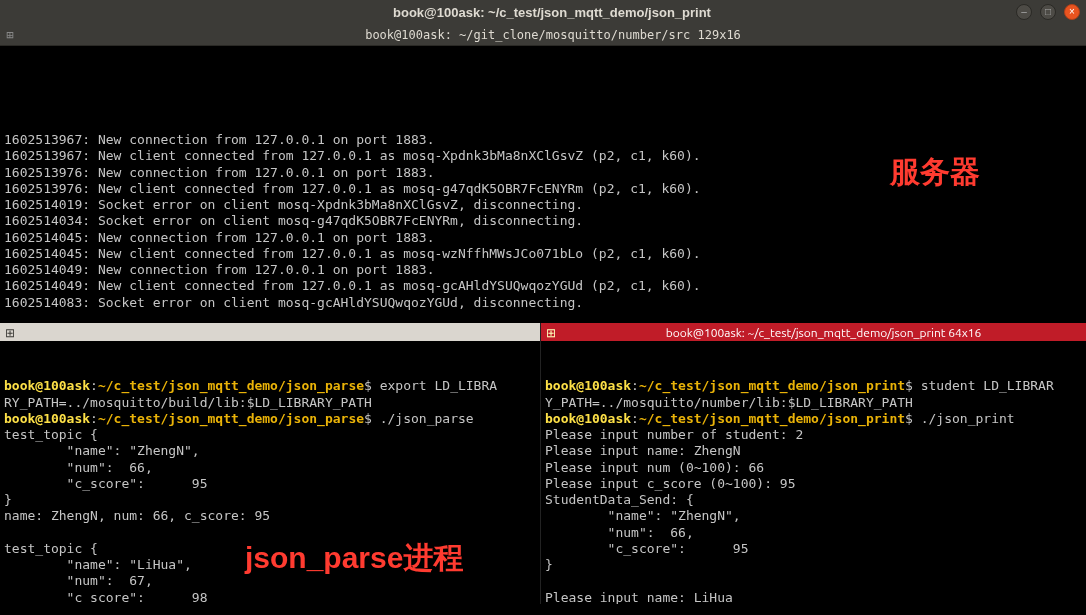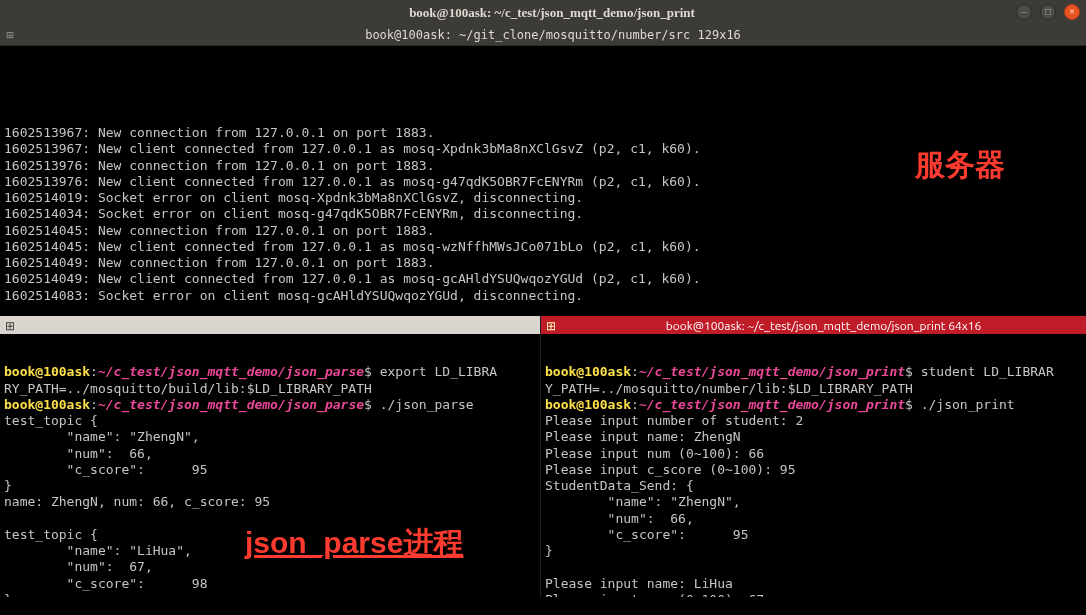--- a/index.html
+++ b/index.html
@@ -13,21 +13,21 @@
   overflow: hidden;
 }
 .titlebar {
   background: #3c3b37;
   color: #dfdbd2;
   height: 26px;
   display: flex;
   align-items: center;
   justify-content: center;
   position: relative;
-  font-family: Liberation Serif, serif;
+  font-family: Liberation Sans, sans-serif;
   font-size: 13px;
   padding-left: 18px;
 }
 .titlebar .title { font-weight: bold; }
 .titlebar .winctl {
   position: absolute;
   right: 6px;
   top: 4px;
   display: flex;
   gap: 8px;
@@ -69,40 +69,41 @@
 }
 .pane-header .split-ic { width: 20px; text-align: center; }
 .pane-header.active .split-ic { color: #ffb; }
 .pane-header .label { flex: 1; text-align: center; }
 .term {
   background: #000;
   color: #c5c5c5;
   padding: 14px 4px;
   white-space: pre;
   overflow: hidden;
+  margin-top: 7px;
 }
 .top-term { height: 270px; position: relative; }
 .bottom { display: flex; height: 281px; }
 .left-col { width: 540px; display: flex; flex-direction: column; }
 .right-col { width: 546px; display: flex; flex-direction: column; border-left:1px solid #222;}
 .left-col .term, .right-col .term { flex: 1; position: relative; }
 .g { color: #fde047; font-weight: bold; }
-.b { color: #ec4899; font-weight: bold; font-style: italic; }
+.b { color: #eab308; font-weight: bold; }
 .w { color: #c5c5c5; }
 .cursor { background: #c5c5c5; width: 8px; height: 14px; display: inline-block; }
 .annot {
   position: absolute;
   color: #ff3b30;
   font-family: "STHeiti", "Microsoft YaHei", sans-serif;
   font-size: 30px;
   font-weight: 600;
   pointer-events: none;
 }
-.annot.server { top: 100px; right: 81px; }
-.annot.parse { bottom: 36px; left: 245px; text-decoration: underline; }
+.annot.server { top: 100px; right: 106px; }
+.annot.parse { bottom: 28px; left: 245px; }
 .annot.print { bottom: 80px; right: 14px; }
 </style>
 </head>
 <body>
 
 <div class="titlebar">
   <span class="title">book@100ask: ~/c_test/json_mqtt_demo/json_print</span>
   <div class="winctl">
     <div class="btn">–</div>
     <div class="btn">□</div>

